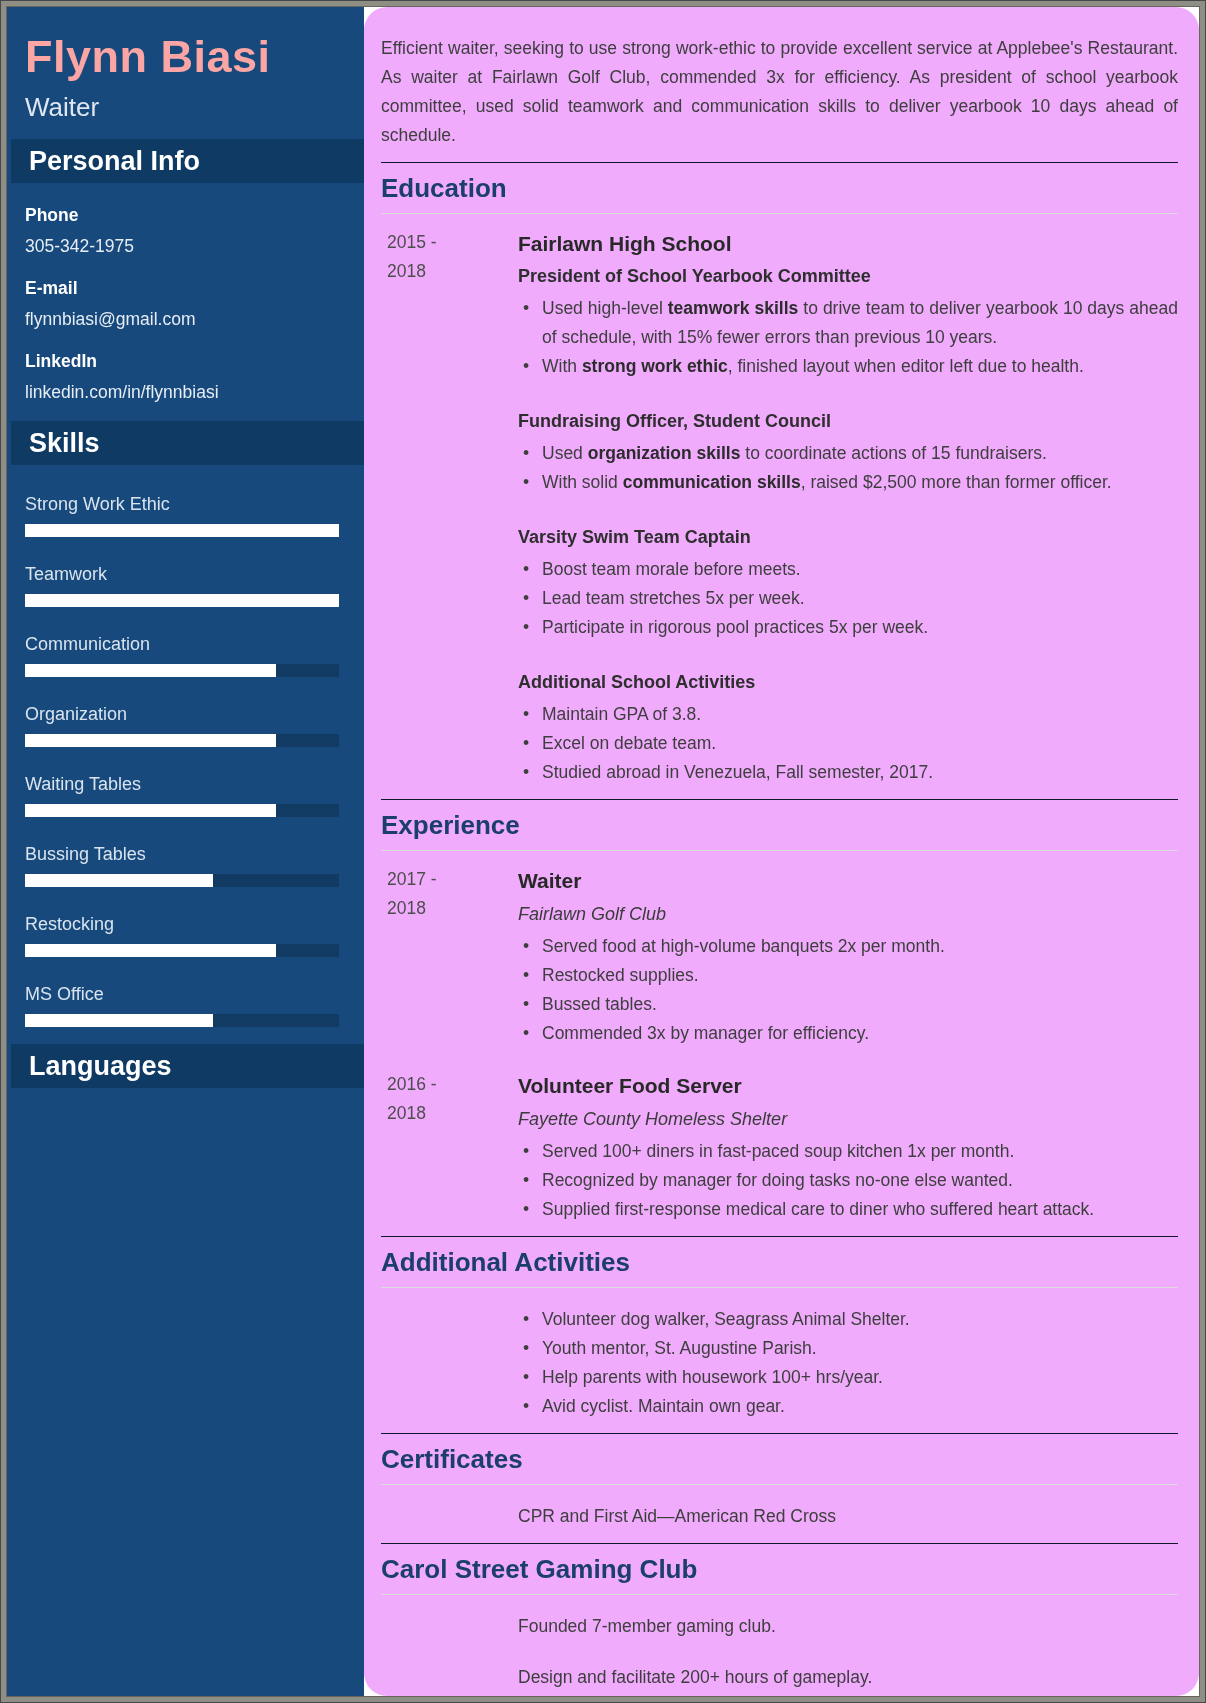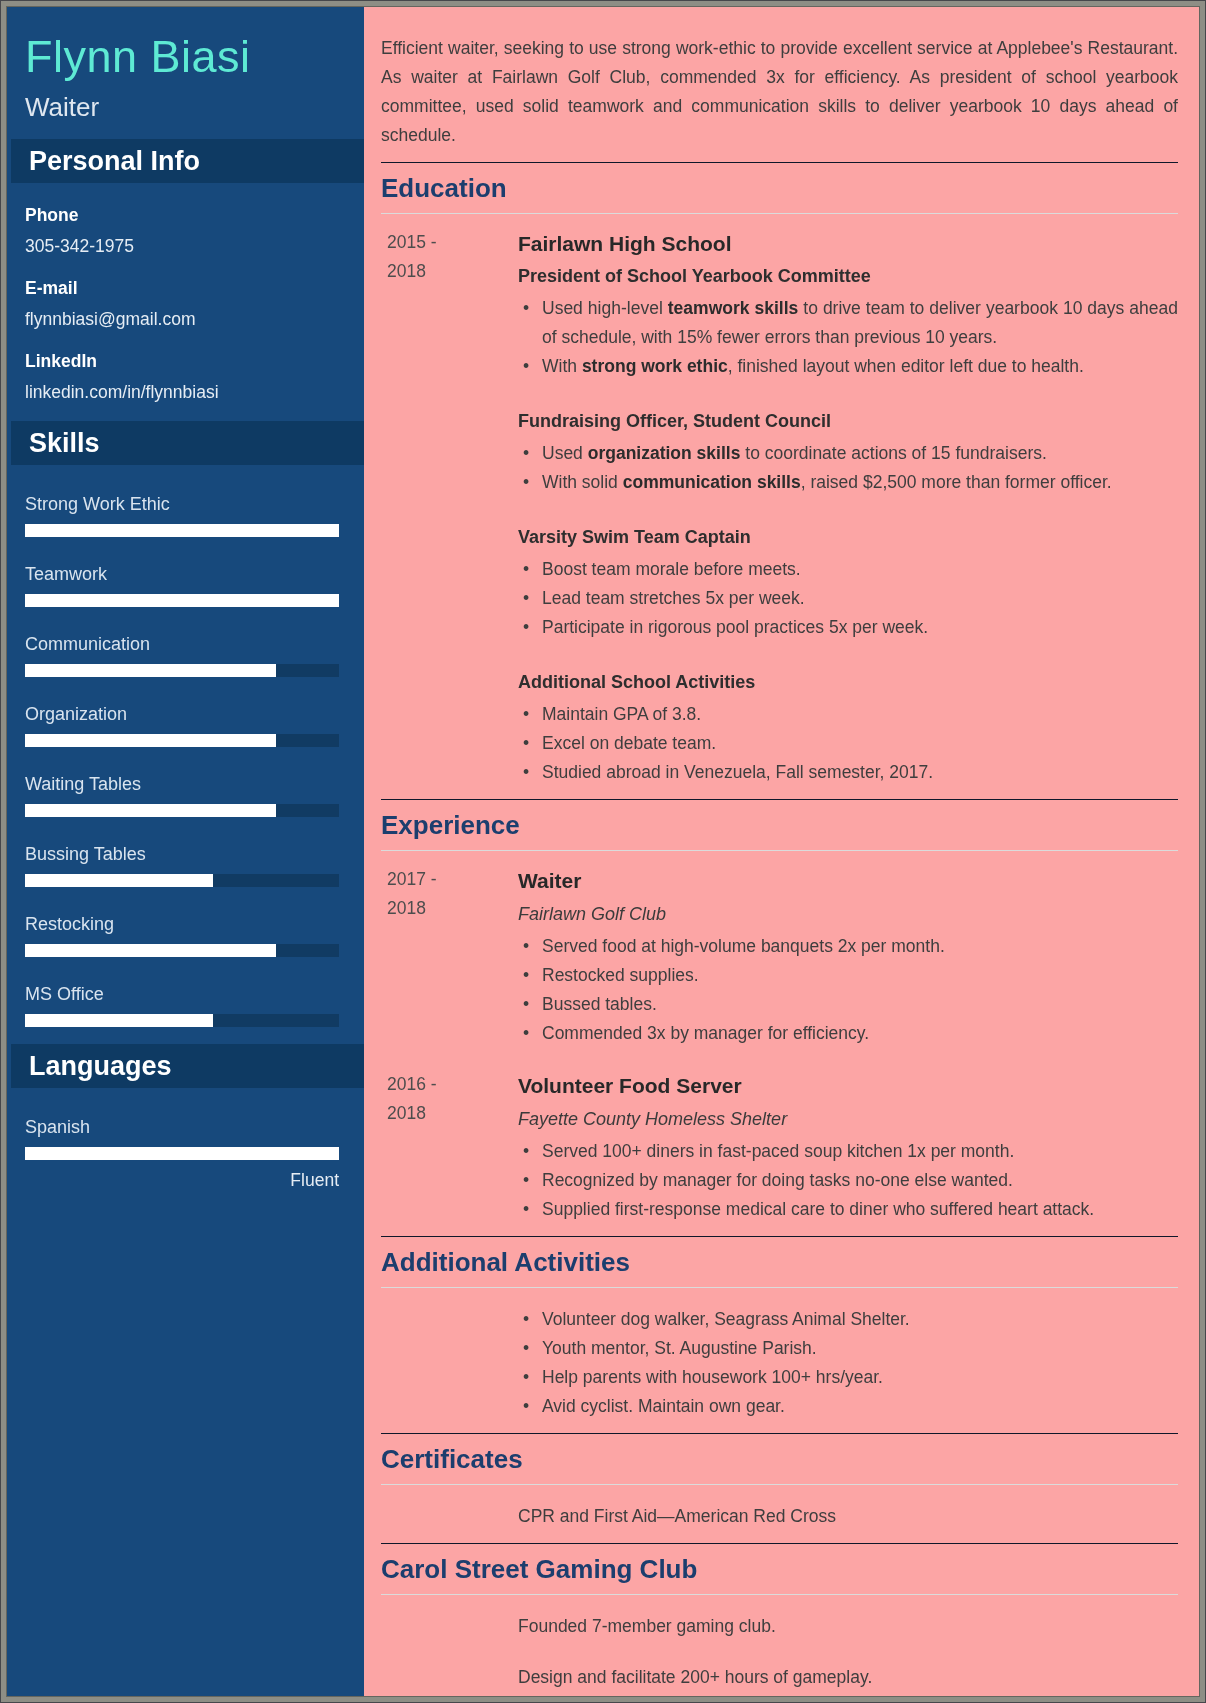--- a/index.html
+++ b/index.html
@@ -23,21 +23,21 @@
 
   
   .sidebar{
     width:357px;flex:none;height:100%;
     background:var(--sidebar-bg,#17497C);
     color:#EAF0F7;
     overflow:hidden;
   }
   .sidebar-head{padding:24px 25px 0 18px;}
   .name{
-    font-size:45px;font-weight:normal;color:#5eead4;
+    font-size:45px;font-weight:bold;color:#fca5a5;
     line-height:52px;margin:0;letter-spacing:.5px;
   }
   .jobtitle{font-size:26px;color:#dfe7f0;margin-top:9px;line-height:30px;}
   .band{
     margin:17px 0 0 4px;
     background:var(--band-bg,#0E3A63);
     color:#ffffff;font-size:27px;font-weight:bold;
     line-height:44px;height:44px;padding:0 18px;
   }
   .side-block{padding:2px 25px 0 18px;}
@@ -48,25 +48,26 @@
   .bar-track{
     margin-top:9px;height:13px;width:100%;
     background:var(--bar-track,#113B63);
   }
   .bar-fill{height:100%;background:var(--bar-fill,#ffffff);}
   .lang-level{font-size:17.5px;color:#e6edf4;text-align:right;margin-top:9px;line-height:22px;}
 
   
   .main{
     flex:1;height:100%;
-    background:#fca5a5;
+    background:#f0abfc;
     padding:27px 21px 0 17px;
     color:var(--body-text,#3E3E3E);
     font-size:17.5px;line-height:29px;
     overflow:hidden;
+    border-radius:23px;
   }
   .summary{margin:0 0 12px 0;text-align:justify;}
 
   .section-head{
     border-top:1px solid #0f172a;
     border-bottom:1px solid #dbdbdb;
     padding:9px 0;
   }
   .section-title{
     margin:0;font-size:26px;line-height:32px;font-weight:bold;
@@ -167,29 +168,20 @@
           </div>
           <div class="skill">
             <div class="skill-label">MS Office</div>
             <div class="bar-track">
               <div class="bar-fill" style="width: 60%;"></div>
             </div>
           </div>
         </div>
 
       <h2 class="band">Languages</h2>
-      <div class="side-block" id="languages-list">
-          <div class="skill">
-            <div class="skill-label">Spanish</div>
-            <div class="bar-track">
-              <div class="bar-fill" style="width: 100%;"></div>
-            </div>
-            <div class="lang-level">Fluent</div>
-          </div>
-        </div>
     </aside>
 
     <main class="main">
       <p class="summary">Efficient waiter, seeking to use strong work-ethic to provide excellent service at Applebee's Restaurant. As waiter at Fairlawn Golf Club, commended 3x for efficiency. As president of school yearbook committee, used solid teamwork and communication skills to deliver yearbook 10 days ahead of schedule.</p>
       <div id="sections">
           <section class="section">
             <div class="section-head">
               <h2 class="section-title">Education</h2>
             </div>
             <div class="section-body">

